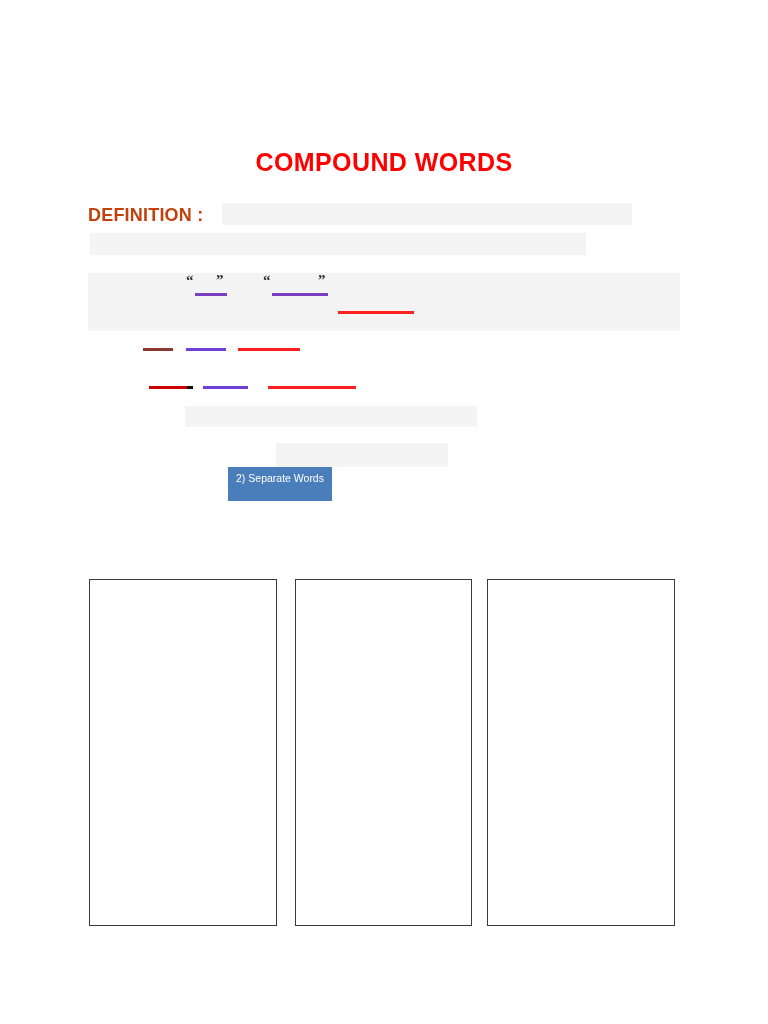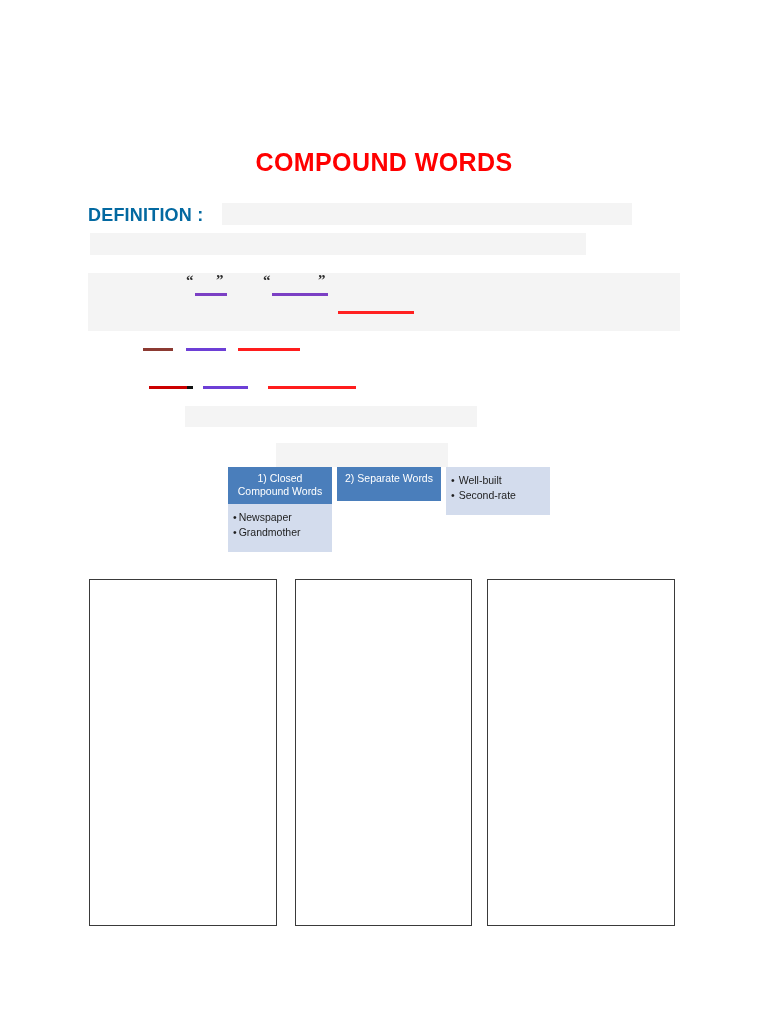--- a/index.html
+++ b/index.html
@@ -35,21 +35,21 @@
     letter-spacing: .4px;
   }
 
   
   .definition-label {
     position: absolute;
     left: 88px;
     top: 205px;
     font-size: 18px;
     font-weight: bold;
-    color: #0369a1;
+    color: #c2410c;
     letter-spacing: .2px;
   }
 
   
   .redaction {
     position: absolute;
     background: #f4f4f4;
   }
   .redact-def-1 { left: 222px; top: 203px; width: 410px; height: 22px; }
   .redact-def-2 { left: 90px;  top: 233px; width: 496px; height: 22px; }
@@ -175,37 +175,26 @@
   <div class="rule rule-b1"></div>
   <div class="rule rule-b1b"></div>
   <div class="rule rule-b2"></div>
   <div class="rule rule-b3"></div>
 
   <div class="redaction redact-mid"></div>
   <div class="redaction redact-above-table"></div>
 
   <div class="cat-table">
 
-    <div class="cat-col">
-      <div class="cat-head center">1) Closed Compound Words</div>
-      <div class="cat-body">
-        <div class="cat-item"><span class="bullet">•</span><span>Newspaper</span></div>
-        <div class="cat-item"><span class="bullet">•</span><span>Grandmother</span></div>
-      </div>
-    </div>
 
     <div class="cat-col">
       <div class="cat-head left">2) Separate Words</div>
     </div>
 
     <div class="cat-col">
-      <div class="cat-body">
-        <div class="cat-item spaced"><span class="bullet">•</span><span>Well-built</span></div>
-        <div class="cat-item spaced"><span class="bullet">•</span><span>Second-rate</span></div>
-      </div>
     </div>
 
   </div>
 
   <div class="answer-boxes">
     <div class="answer-box ab-1"></div>
     <div class="answer-box ab-2"></div>
     <div class="answer-box ab-3"></div>
   </div>
 

